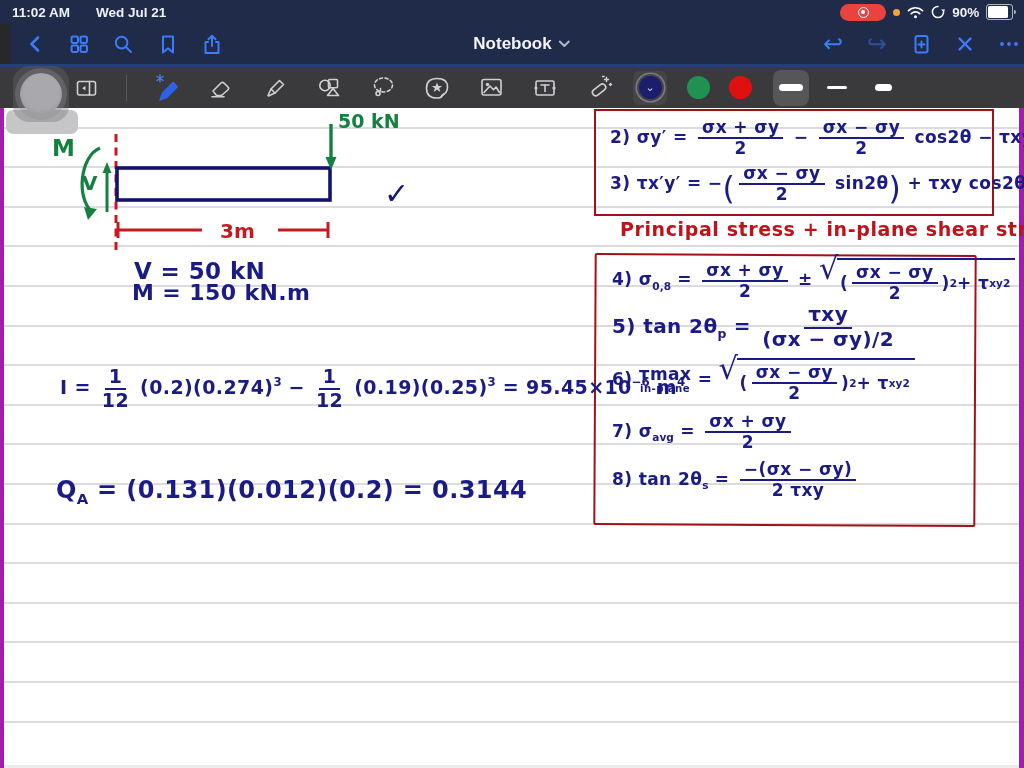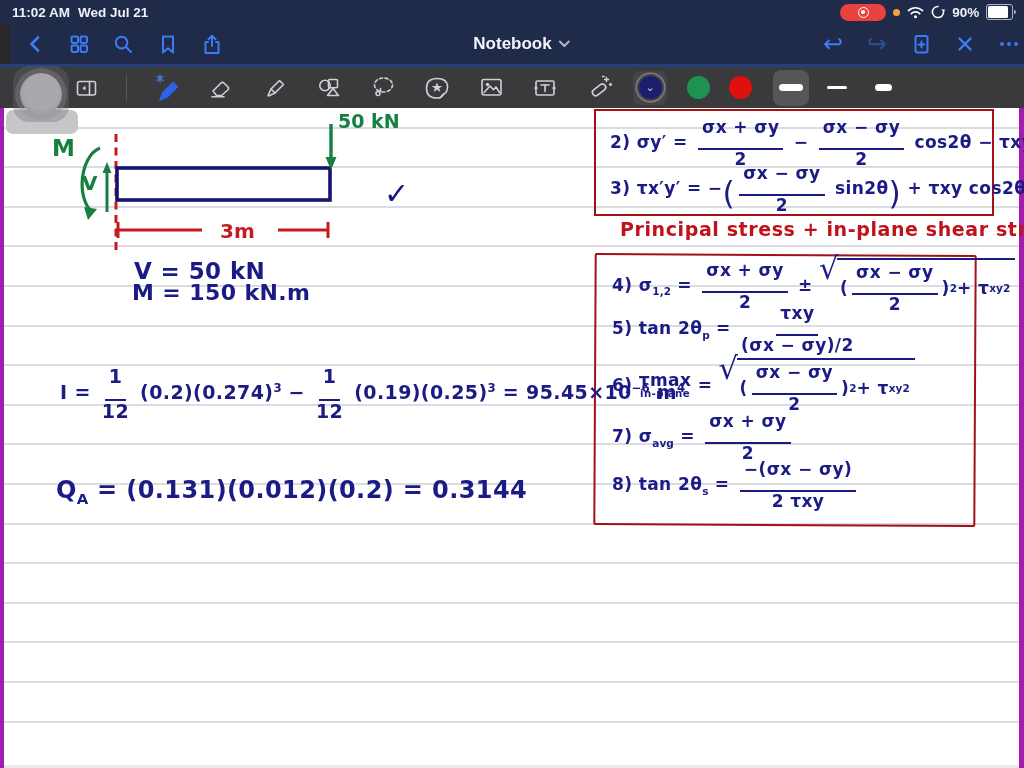--- a/index.html
+++ b/index.html
@@ -2,21 +2,21 @@
 <html><head>
 <meta charset="utf-8">
 <style>
   html,body{margin:0;padding:0;background:#000;}
   .screen{position:relative;width:1024px;height:768px;overflow:hidden;background:#28282a;
           font-family:"Liberation Sans","DejaVu Sans",sans-serif;-webkit-font-smoothing:antialiased;}
 
   
   .statusbar{position:absolute;left:0;top:0;width:100%;height:24px;background:#1f2b49;color:#eef1f7;
              display:flex;align-items:center;justify-content:space-between;font-size:13.5px;font-weight:bold;}
-  .sb-left{display:flex;gap:8px;margin-left:12px;}
+  .sb-left{display:flex;gap:26px;margin-left:12px;}
   .sb-right{display:flex;align-items:center;gap:7px;margin-right:8px;}
   .rec-pill{width:46px;height:17px;border-radius:9px;background:#e8433f;display:flex;align-items:center;justify-content:center;}
   .rec-ring{width:9px;height:9px;border:1.6px solid #fff;border-radius:50%;display:flex;align-items:center;justify-content:center;}
   .rec-dot{width:3.5px;height:3.5px;background:#fff;border-radius:50%;}
   .orange-dot{width:7px;height:7px;border-radius:50%;background:#f2a33c;}
   .batt{position:relative;width:23px;height:11.5px;border:1.2px solid rgba(255,255,255,.65);border-radius:3px;padding:1px;}
   .batt .fill{display:block;height:100%;width:88%;background:#fff;border-radius:1.5px;}
   .batt-tip{width:1.8px;height:4.5px;background:rgba(255,255,255,.65);border-radius:0 2px 2px 0;margin-left:1px;}
 
   
@@ -56,21 +56,21 @@
   .canvas-wrap{position:absolute;left:0;top:108px;right:0;bottom:0;background:#a21caf;}
   .canvas{position:absolute;left:4px;right:5px;top:0;bottom:3px;background:#fff;
           background-image:repeating-linear-gradient(to bottom,transparent 0 37.6px,#dcdce0 37.6px 39.6px);
           background-position:0 -19px;cursor:crosshair;}
   .bottom-strip{position:absolute;left:4px;right:5px;bottom:0;height:3px;background:#ebebed;}
   .page-tab{position:absolute;left:2px;top:2px;width:72px;height:24px;background:#c6c6c9;border-radius:7px;}
 
   
   .fmla{position:absolute;white-space:nowrap;color:#1b1b86;font-family:"DejaVu Sans",sans-serif;font-weight:bold;letter-spacing:.4px;}
   .fmla .frac{display:inline-flex;flex-direction:column;align-items:center;vertical-align:middle;line-height:1.08;margin:0 4px;text-align:center;}
-  .fmla .frac .num{border-bottom:2.4px solid currentColor;padding:0 4px 12px;}
+  .fmla .frac .num{border-bottom:2.4px solid currentColor;padding:0 4px 1px;}
   .fmla .sup{font-size:.62em;vertical-align:super;letter-spacing:0;}
   .fmla .sub{font-size:.62em;vertical-align:sub;letter-spacing:0;}
   .fmla .big{font-size:1.85em;font-weight:normal;line-height:.8;vertical-align:-.32em;}
   .fmla .sqrt{display:inline-flex;align-items:center;vertical-align:middle;}
   .fmla .rad{font-size:1.8em;font-weight:normal;line-height:.75;margin-right:-2px;align-self:flex-start;}
   .fmla .sqbody{border-top:2.4px solid currentColor;padding:3px 5px 0 3px;display:inline-flex;align-items:center;}
   .fmla .stack{display:inline-flex;flex-direction:column;align-items:center;line-height:1.05;vertical-align:middle;}
   .fmla .stack .s2{font-size:.6em;}
   .redbox{position:absolute;border:2.6px solid #a31016;background:transparent;}
   .box1{left:590px;top:1px;width:396px;height:103px;}
@@ -340,39 +340,39 @@
               <span class="num">σx + σy</span>
               <span>2</span>
             </span><span> − </span><span class="frac">
               <span class="num">σx − σy</span>
               <span>2</span>
             </span><span> cos2θ − τxy sin2θ</span></div>
           <div class="fmla" style="left: 606px; top: 56px; font-size: 17px;"><span>3)   τx′y′ = −</span><span class="big">(</span><span class="frac">
               <span class="num">σx − σy</span>
               <span>2</span>
             </span><span> sin2θ</span><span class="big">)</span><span> + τxy cos2θ</span></div>
-          <div class="fmla" style="left: 608px; top: 150px; font-size: 17px;"><span>4)   σ</span><span class="sub">1,2</span><span> = </span><span class="frac">
+          <div class="fmla" style="left: 608px; top: 150px; font-size: 17px;"><span>4)   σ</span><span class="sub">0,8</span><span> = </span><span class="frac">
               <span class="num">σx + σy</span>
               <span>2</span>
             </span><span> ± </span><span class="sqrt">
               <span class="rad">√</span>
               <span class="sqbody">
                 <span>(</span>
                 <span class="frac">
                   <span class="num">σx − σy</span>
                   <span>2</span>
                 </span>
                 <span>)</span>
                 <span class="sup">2</span>
                 <span> + τ</span>
                 <span class="sub">xy</span>
                 <span class="sup">2</span>
               </span>
             </span></div>
-          <div class="fmla" style="left: 608px; top: 196px; font-size: 17px;"><span>5)   tan 2θ</span><span class="sub">p</span><span> = </span><span class="frac">
+          <div class="fmla" style="left: 608px; top: 196px; font-size: 20px;"><span>5)   tan 2θ</span><span class="sub">p</span><span> = </span><span class="frac">
               <span class="num">τxy</span>
               <span>(σx − σy)/2</span>
             </span></div>
           <div class="fmla" style="left: 608px; top: 250px; font-size: 17px;"><span>6)   </span><span class="stack">
               <span>τmax</span>
               <span class="s2">in-plane</span>
             </span><span> = </span><span class="sqrt">
               <span class="rad">√</span>
               <span class="sqbody">
                 <span>(</span>

